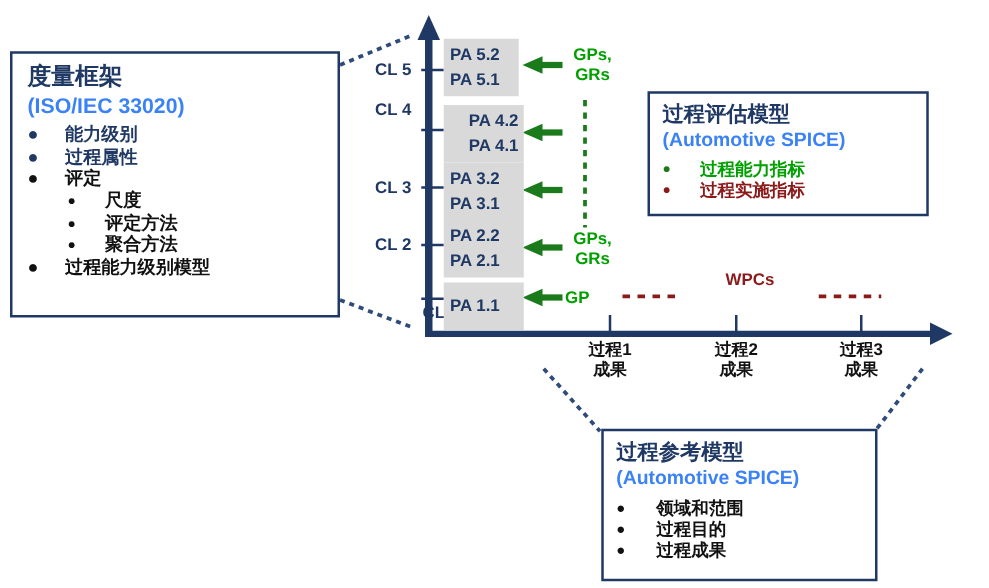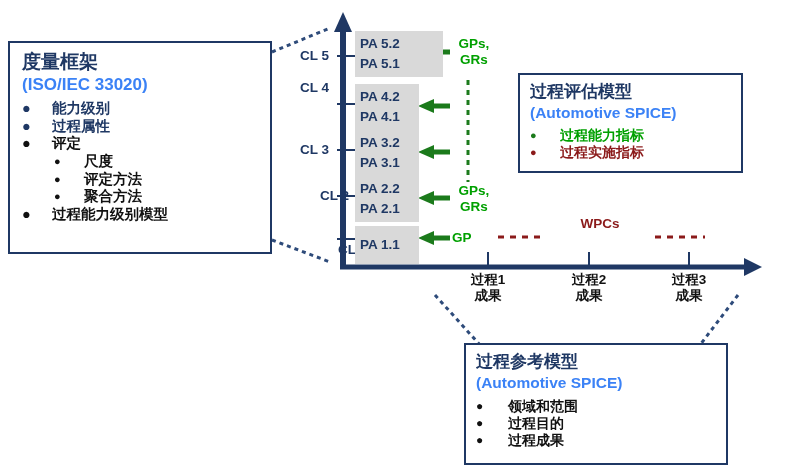--- a/index.html
+++ b/index.html
@@ -175,29 +175,29 @@
 
     <g>
       <line x1="435" y1="295" x2="480" y2="345" stroke="#2E4B7A" stroke-width="3" stroke-dasharray="4,4"></line>
       <line x1="738" y1="295" x2="700" y2="345" stroke="#2E4B7A" stroke-width="3" stroke-dasharray="4,4"></line>
     </g>
   </svg>
 
   <div class="cl-label" style="left:300px; top:48px;">CL 5</div>
   <div class="cl-label" style="left:300px; top:80px;">CL 4</div>
   <div class="cl-label" style="left:300px; top:142px;">CL 3</div>
-  <div class="cl-label" style="left:300px; top:188px;margin-left:20px;">CL 2</div>
+  <div class="cl-label" style="left:300px; top:188px;">CL 2</div>
   <div class="cl-label" style="left:300px; top:242px;margin-left:38px;">CL 1</div>
 
-  <div class="pa-box" style="left:355px; top:31px; width:88px; height:46px;">
+  <div class="pa-box" style="left:355px; top:31px; width:60px; height:46px;">
     <div class="pa-line">PA 5.2</div>
     <div class="pa-line">PA 5.1</div>
   </div>
 
-  <div class="pa-box" style="left:355px; top:84px; width:64px; height:46px;">
+  <div class="pa-box" style="left:355px; top:84px; width:64px; height:46px;padding-left:15px;">
     <div class="pa-line">PA 4.2</div>
     <div class="pa-line">PA 4.1</div>
   </div>
 
   <div class="pa-box" style="left:355px; top:130px; width:64px; height:46px;">
     <div class="pa-line">PA 3.2</div>
     <div class="pa-line">PA 3.1</div>
   </div>
 
   <div class="pa-box" style="left:355px; top:176px; width:64px; height:46px;">
@@ -283,21 +283,21 @@
         <span class="bullet" style="color:#1B7A1B; font-size:11px; top:2px;">●</span>
         <span>过程能力指标</span>
       </li>
       <li style="padding-left:30px; font-size:14px; color:#8B1A1A;">
         <span class="bullet" style="color:#8B1A1A; font-size:11px; top:2px;">●</span>
         <span>过程实施指标</span>
       </li>
     </ul>
   </div>
 
-  <div class="panel" style="left:464px; top:343px; width:264px; height:122px;">
+  <div class="panel" style="left:481px; top:343px; width:221px; height:122px;">
     <div class="panel-title" style="position:absolute; left:10px; top:7px; font-size:17px;">过程参考模型</div>
     <div class="panel-sub" style="position:absolute; left:10px; top:29px; font-size:15.5px;">(Automotive SPICE)</div>
 
     <ul class="blist" style="position:absolute; left:10px; top:53px; width:200px;">
       <li style="padding-left:32px; font-size:14px; color:#111111;">
         <span class="bullet" style="color:#111111; font-size:12px; top:1px;">●</span>
         <span>领域和范围</span>
       </li>
       <li style="padding-left:32px; font-size:14px; color:#111111;">
         <span class="bullet" style="color:#111111; font-size:12px; top:1px;">●</span>

